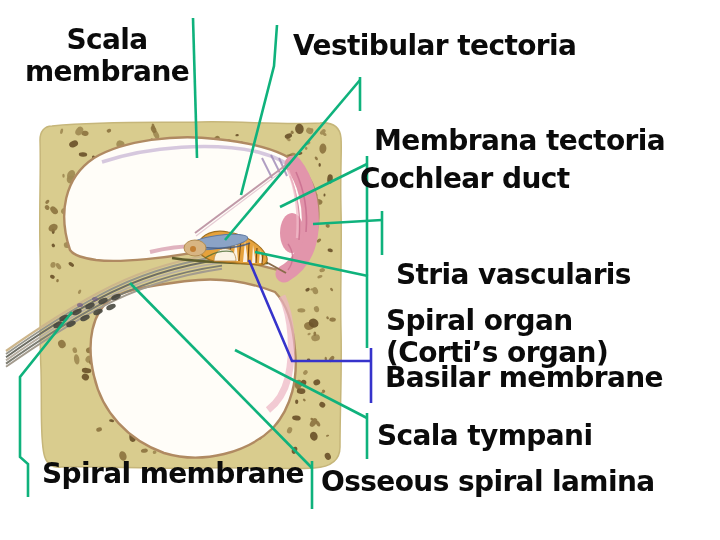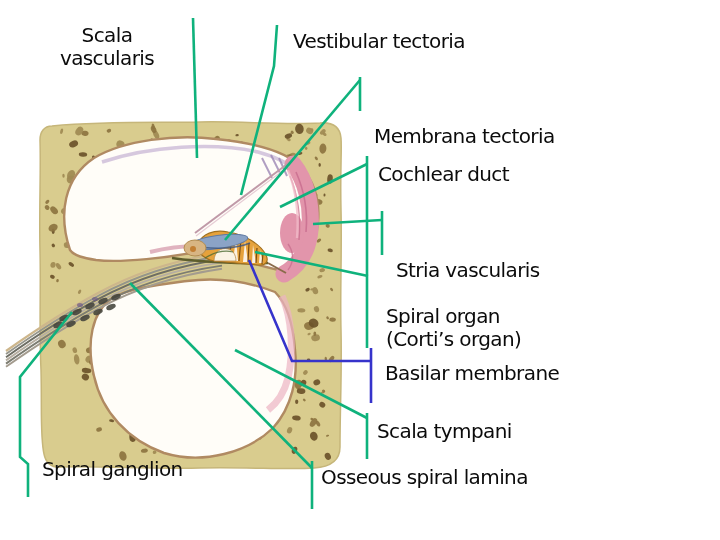--- a/index.html
+++ b/index.html
@@ -8,21 +8,21 @@
     --ink:#0b0b0b;
     --bg:#ffffff;
   }
   html,body{margin:0;padding:0;background:var(--bg);}
   .slide{
     position:relative;width:720px;height:540px;background:var(--bg);
     overflow:hidden;font-family:"DejaVu Sans","Liberation Sans",sans-serif;
   }
   .slide svg{position:absolute;left:0;top:0;}
   .label{
-    position:absolute;font-weight:400;font-size:20px;line-height:1.16;
+    position:absolute;font-weight:700;font-size:28px;line-height:1.16;
     color:var(--ink);white-space:nowrap;letter-spacing:-0.6px;
   }
   .label.center{text-align:center;}
   .label .ln{display:block;}
   .pline{stroke:var(--green);stroke-width:2.6;fill:none;}
   .pline-blue{stroke:var(--blue);stroke-width:2.6;fill:none;}
 </style>
 </head>
 <body>
 
@@ -283,28 +283,28 @@
       <path class="pline" d="M367,413 L367,459"></path>
       <path class="pline" d="M367,418 L235,350"></path>
       <path class="pline" d="M312,461 L312,509"></path>
       <path class="pline" d="M312,468 L130,283"></path>
       <path class="pline" d="M72,312 L20,377 L20,457 L28,464 L28,497"></path>
     </g>
   </svg>
 
   <div class="label center" style="left:18px;top:24px;width:178px;">
     <span class="ln">Scala</span>
-    <span class="ln">vascularis</span>
+    <span class="ln">membrane</span>
   </div>
   <div class="label" style="left:293px;top:30px;">Vestibular tectoria</div>
   <div class="label" style="left:374px;top:82px;margin-top:43px;">Membrana tectoria</div>
-  <div class="label" style="left:378px;top:163px;">Cochlear duct</div>
+  <div class="label" style="left:360px;top:163px;">Cochlear duct</div>
   <div class="label" style="left:396px;top:215px;margin-top:44px;">Stria vascularis</div>
   <div class="label" style="left:386px;top:272px;margin-top:33px;">
     <span class="ln">Spiral organ</span>
     <span class="ln">(Corti’s organ)</span>
   </div>
   <div class="label" style="left:377px;top:420px;">Scala tympani</div>
   <div class="label" style="left:385px;top:362px;">Basilar membrane</div>
-  <div class="label" style="left:42px;top:458px;">Spiral ganglion</div>
+  <div class="label" style="left:42px;top:458px;">Spiral membrane</div>
   <div class="label" style="left:321px;top:450px;margin-top:16px;">Osseous spiral lamina</div>
 
 </div>
 
 </body></html>

